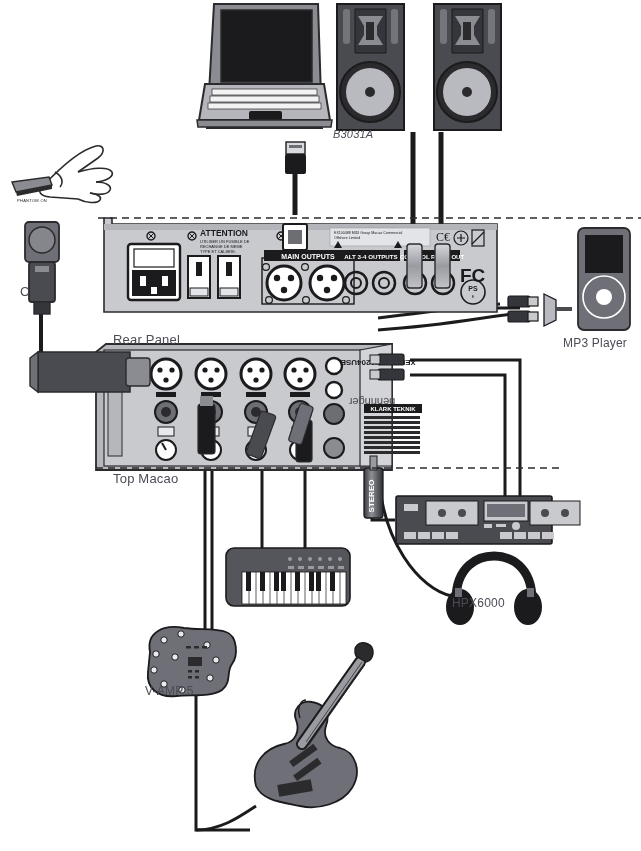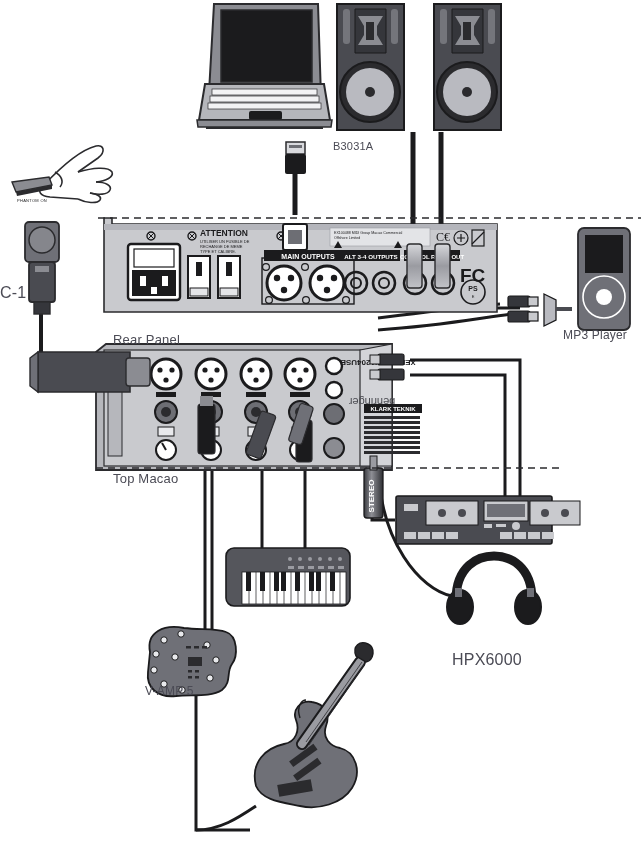--- a/index.html
+++ b/index.html
@@ -507,22 +507,22 @@
     </g>
     <path d="M300 718 C 296 706, 302 700, 306 700" fill="none" stroke="#1b1b1d" stroke-width="1.4"></path>
   </g>
 
   <g fill="none" stroke="#1b1b1d" stroke-width="3">
     <path d="M196 830 C 220 830, 238 818, 256 806"></path>
   </g>
 
 </svg>
 
-<div class="lbl" style="left:0;top:284px;font-size:16px;text-align:right;">C-1</div>
-<div class="lbl" style="left:333px;top:140px;">B3031A</div>
+<div class="lbl" style="left:20px;top:284px;font-size:13px;text-align:right;">C-1</div>
+<div class="lbl" style="left:333px;top:128px;font-style:italic;">B3031A</div>
 <div class="lbl" style="left:113px;top:312px;font-size:13px;margin-top:20px;">Rear Panel</div>
 <div class="lbl" style="left:113px;top:471px;font-size:13px;">Top Macao</div>
-<div class="lbl" style="left:563px;top:328px;font-size:12px;">MP3 Player</div>
-<div class="lbl" style="left:452px;top:651px;font-size:16px;">HPX6000</div>
+<div class="lbl" style="left:563px;top:336px;font-size:12px;">MP3 Player</div>
+<div class="lbl" style="left:452px;top:596px;font-size:12px;">HPX6000</div>
 <div class="lbl" style="left:145px;top:684px;font-size:12px;">V-AMP 5</div>
 <div class="lbl" style="left:11px;top:198px;font-size:4px;letter-spacing:.3px;color:#1b1b1d;text-align:center;width:42px;">PHANTOM ON</div>
 
 </div>
 
 </body></html>

